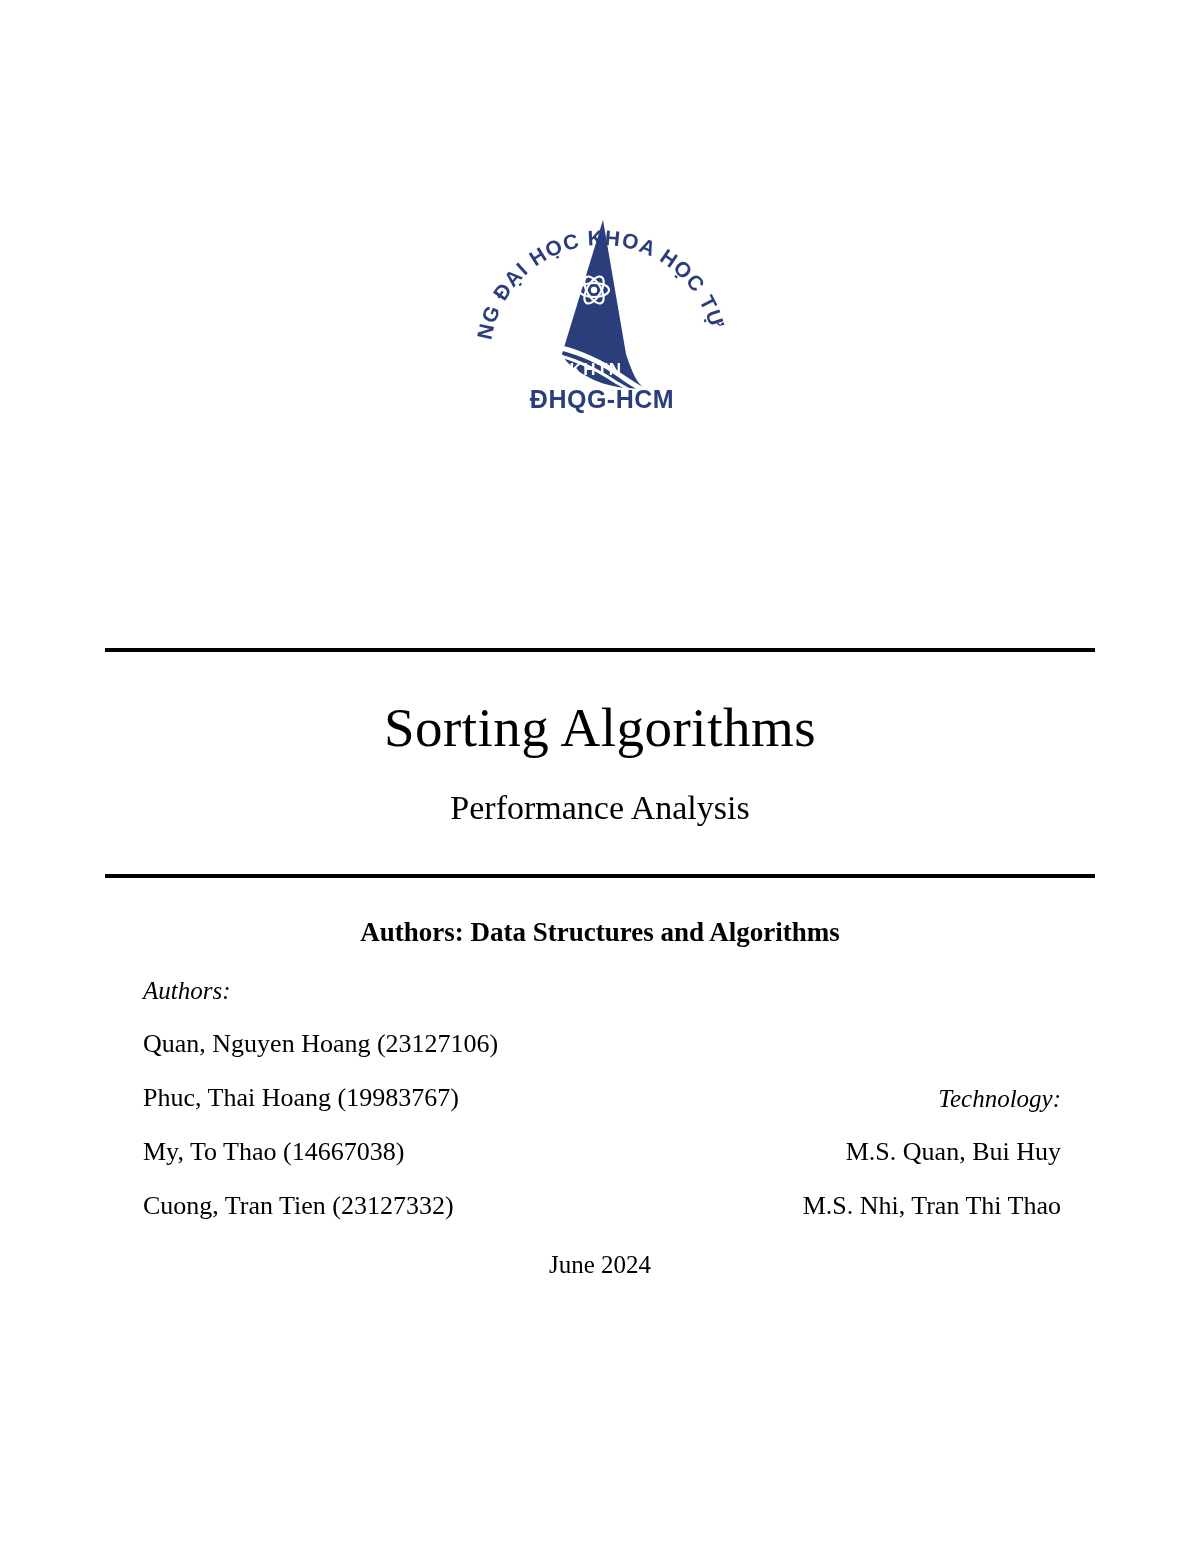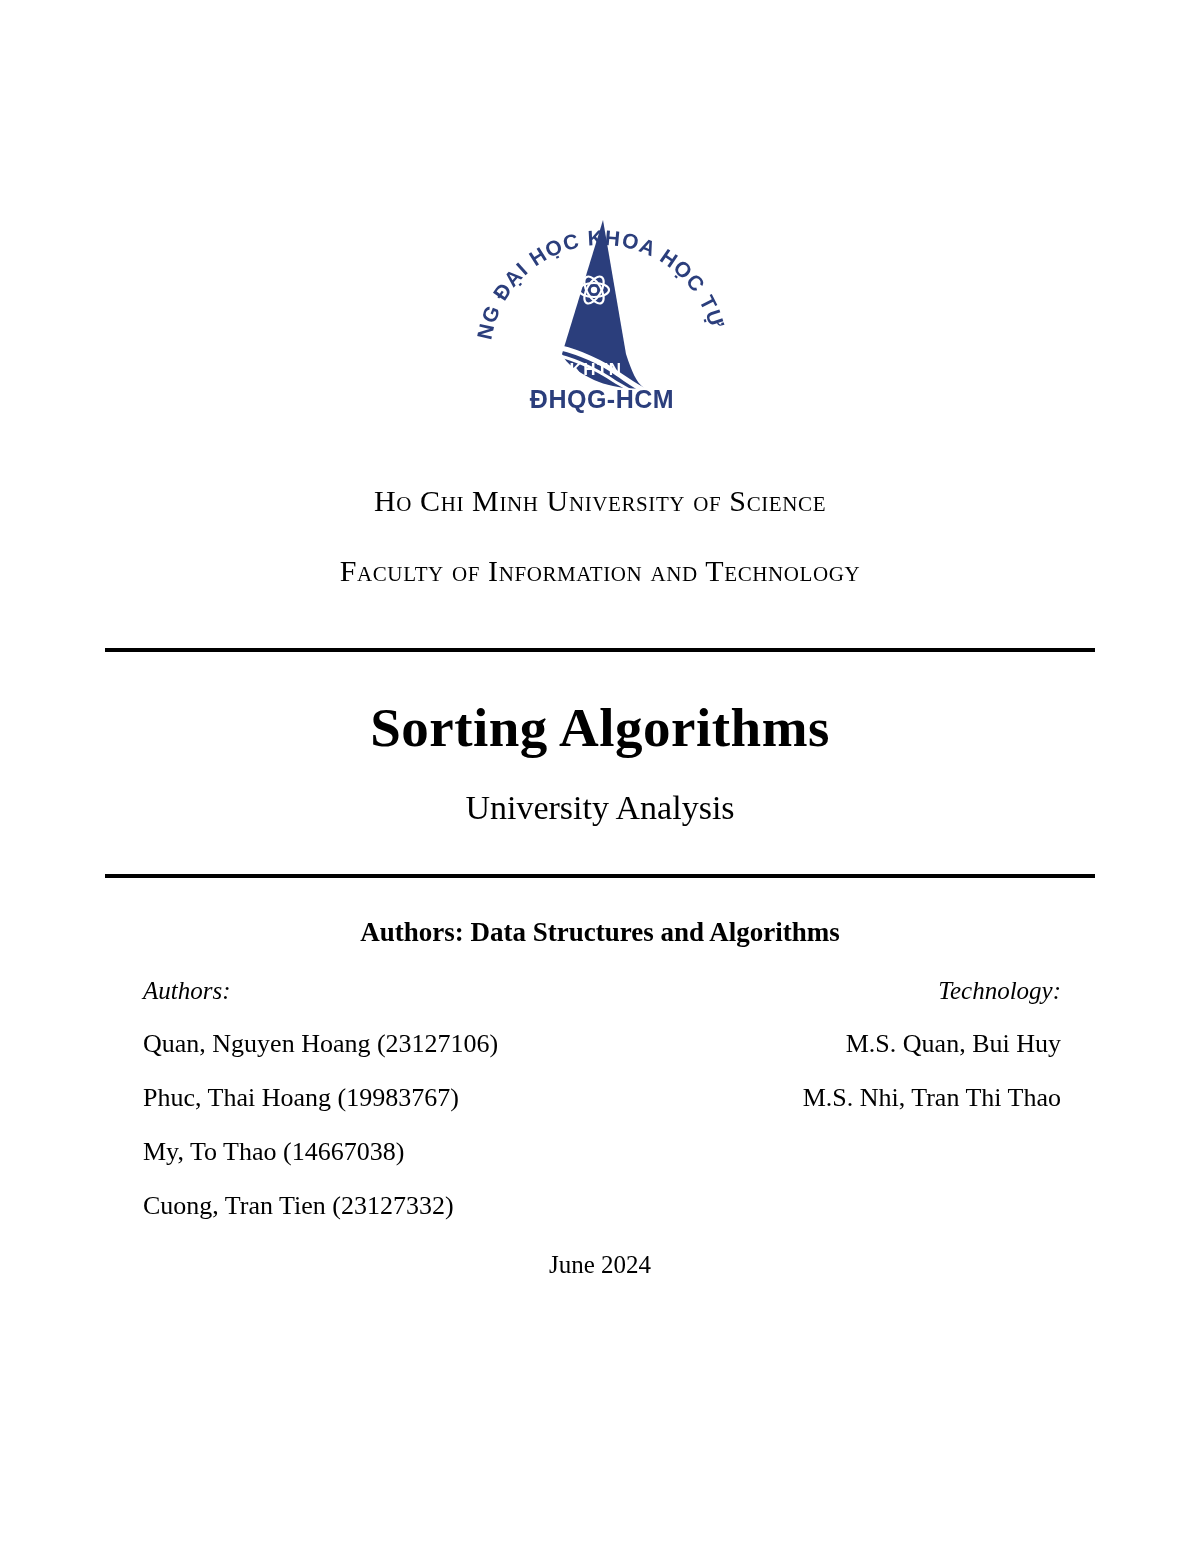--- a/index.html
+++ b/index.html
@@ -70,21 +70,20 @@
     left: 105px;
     top: 700px;
     width: 990px;
     text-align: center;
   }
   .doc-title {
     font-size: 55px;
     line-height: 1.0;
     letter-spacing: 0.5px;
     white-space: nowrap;
-    font-weight: bold;
   }
   .doc-subtitle {
     font-size: 34px;
     line-height: 1.0;
     margin-top: 36px;
     white-space: nowrap;
   }
 
   
   .course-line {
@@ -99,21 +98,21 @@
   }
 
   
   .people {
     position: absolute;
     left: 143px;
     top: 978px;
     width: 918px;
     display: flex;
     justify-content: space-between;
-    align-items: flex-start;
+    align-items: flex-end;
   }
   .col { display: flex; flex-direction: column; }
   .col-authors { text-align: left; }
   .col-instructors { text-align: right; }
 
   .col-heading {
     font-style: italic;
     font-size: 25px;
     line-height: 1.0;
     margin-bottom: 28px;
@@ -169,31 +168,27 @@
         <ellipse rx="15" ry="7" transform="rotate(120)"></ellipse>
         <circle r="3.2" fill="#ffffff" stroke="none"></circle>
       </g>
 
       <text x="130" y="199" text-anchor="middle" font-family="'Liberation Sans', sans-serif" font-size="17" font-weight="bold" fill="#ffffff" letter-spacing="1.4">KHTN</text>
 
       <text x="136" y="232" text-anchor="middle" font-family="'Liberation Sans', sans-serif" font-size="25" font-weight="bold" fill="#2B3E7C" letter-spacing="0.5">ĐHQG-HCM</text>
     </svg>
   </div>
 
-  <div class="inst-block">
-    <div class="inst-line">Ho Chi Minh University of Science</div>
-    <div class="inst-line second">Faculty of Information and Technology</div>
-  </div>
 
   <div class="rule top"></div>
   <div class="rule bottom"></div>
 
   <div class="title-block">
     <div class="doc-title">Sorting Algorithms</div>
-    <div class="doc-subtitle">University Analysis</div>
+    <div class="doc-subtitle">Performance Analysis</div>
   </div>
 
   <div class="course-line">Authors: Data Structures and Algorithms</div>
 
   <div class="people">
 
     <div class="col col-authors">
       <div class="col-heading">Authors:</div>
       <div class="person">Quan, Nguyen Hoang (23127106)</div>
       <div class="person">Phuc, Thai Hoang (19983767)</div>

